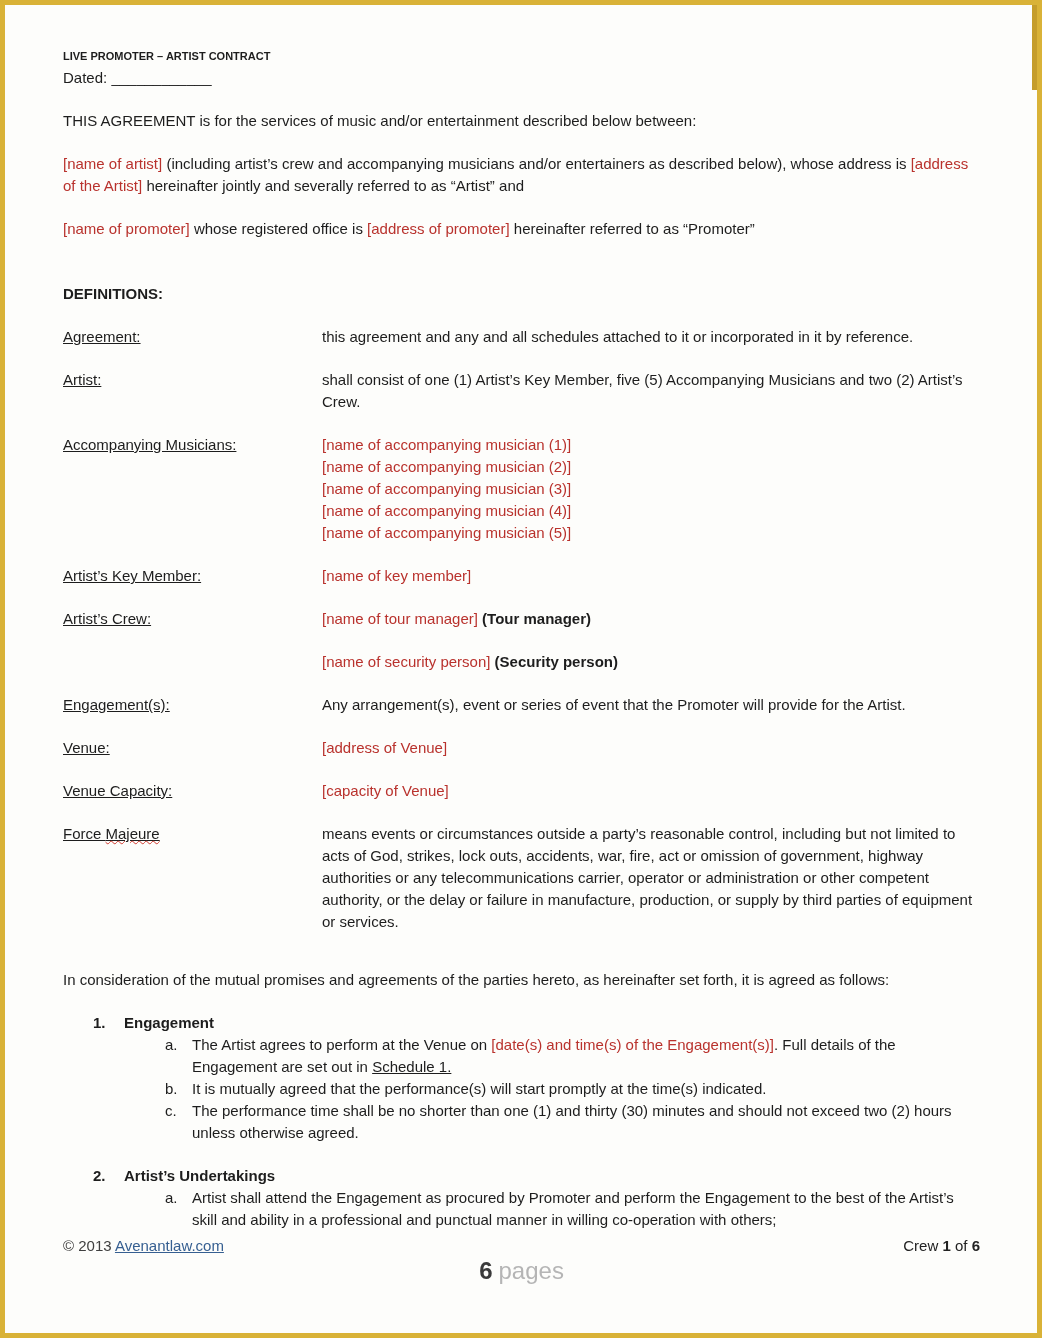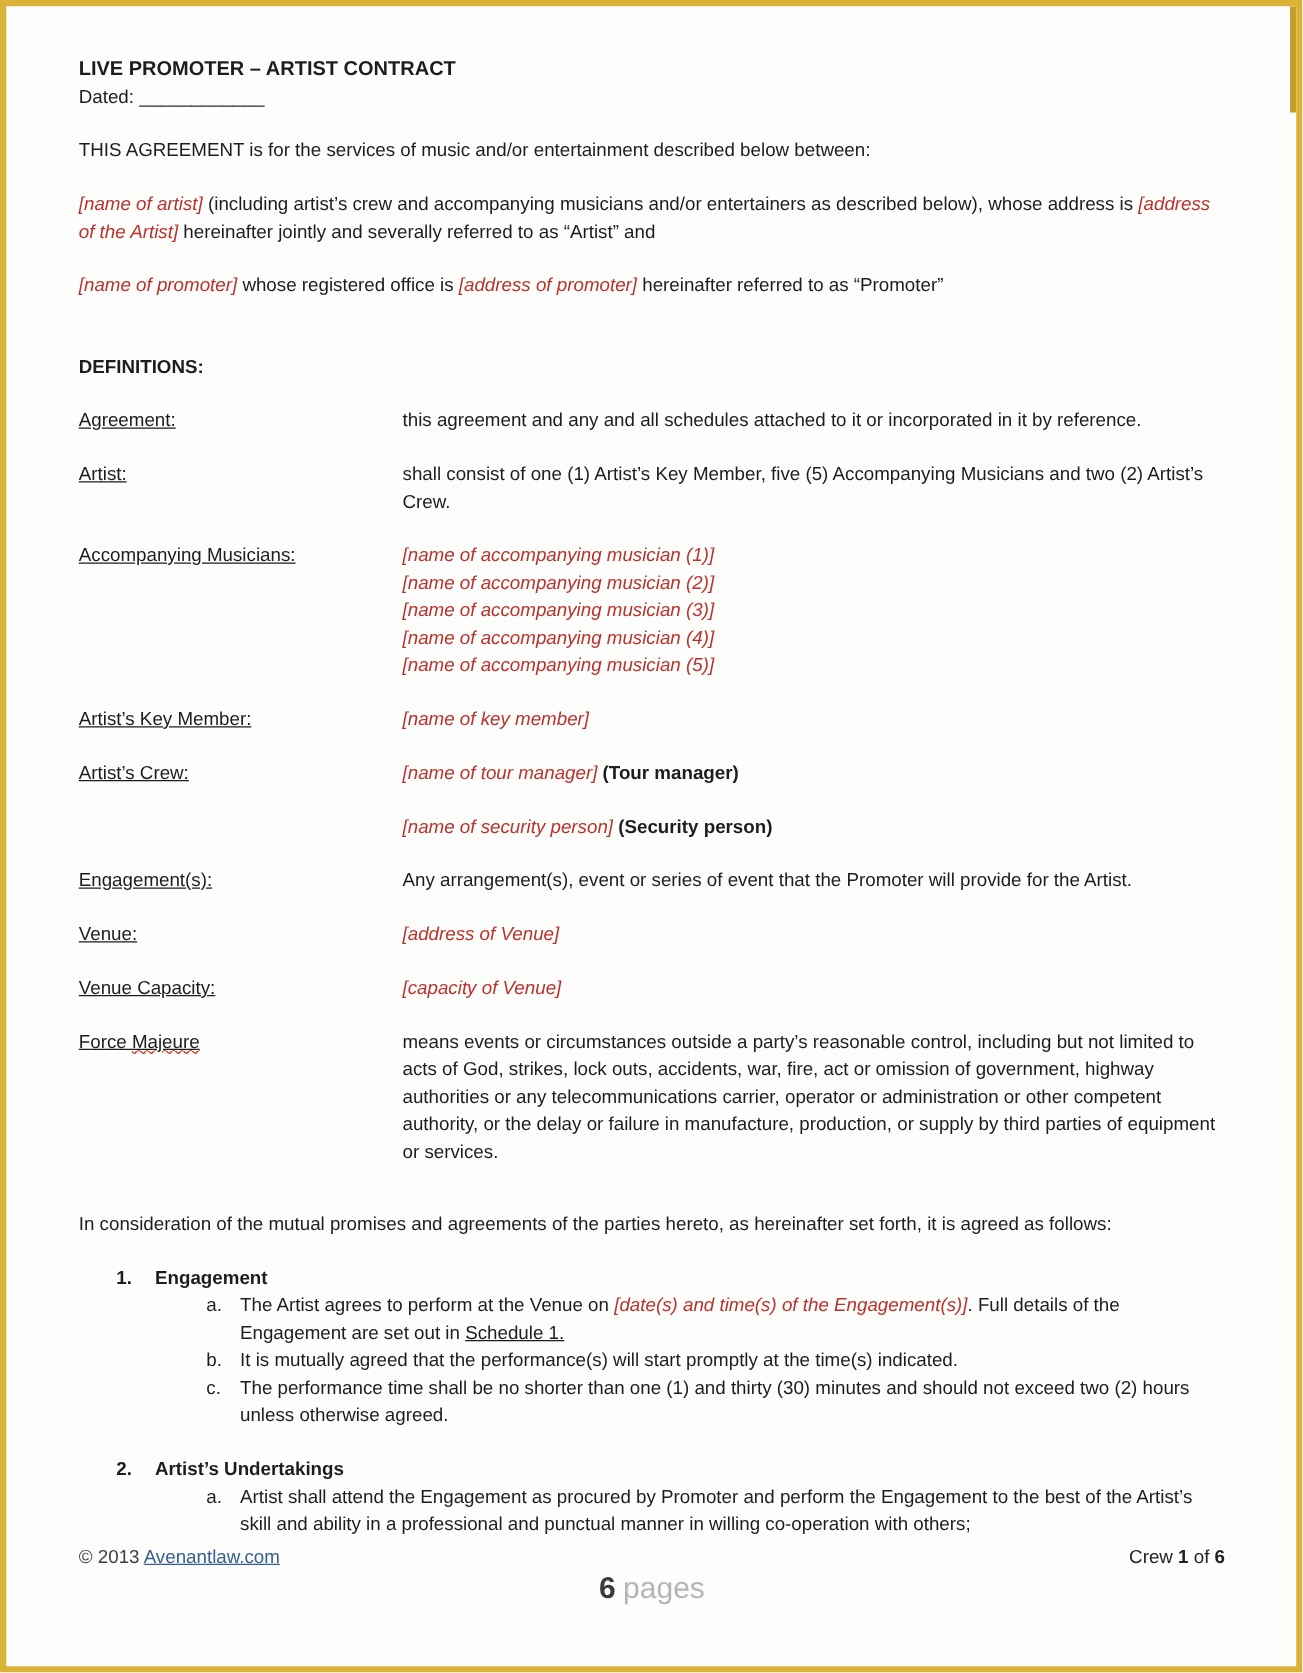--- a/index.html
+++ b/index.html
@@ -26,30 +26,29 @@
     right: 0;
     width: 5px;
     height: 85px;
     background: #c59d2b;
   }
   .doc {
     padding: 40px 57px 0 58px;
   }
   .title {
     font-weight: bold;
-    font-size: 16px;
+    font-size: 11px;
   }
   .para { margin: 21px 0 0 0; }
   .heading {
     margin-top: 43px;
     font-weight: bold;
   }
   .ph {
     color: #b9322d;
-    font-style: italic;
   }
   .def-row {
     display: flex;
     margin-top: 21px;
     gap: 12px;
   }
   .def-term {
     width: 247px;
     flex-shrink: 0;
   }

